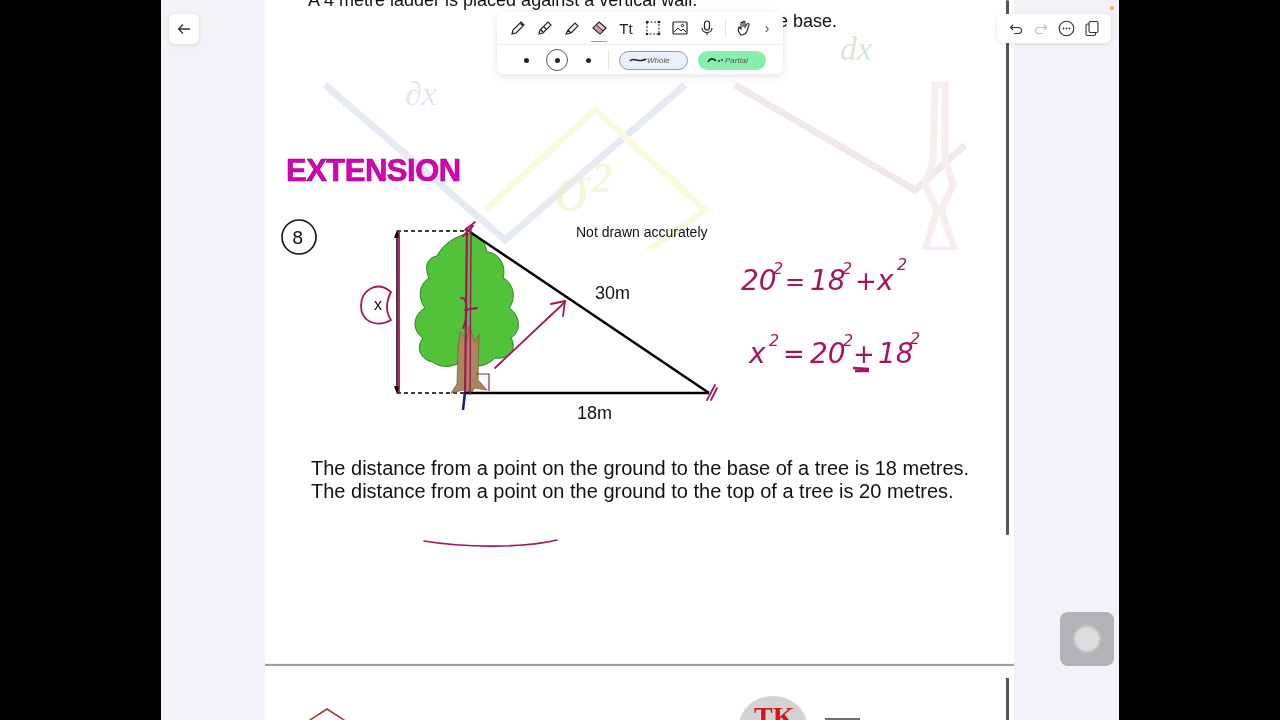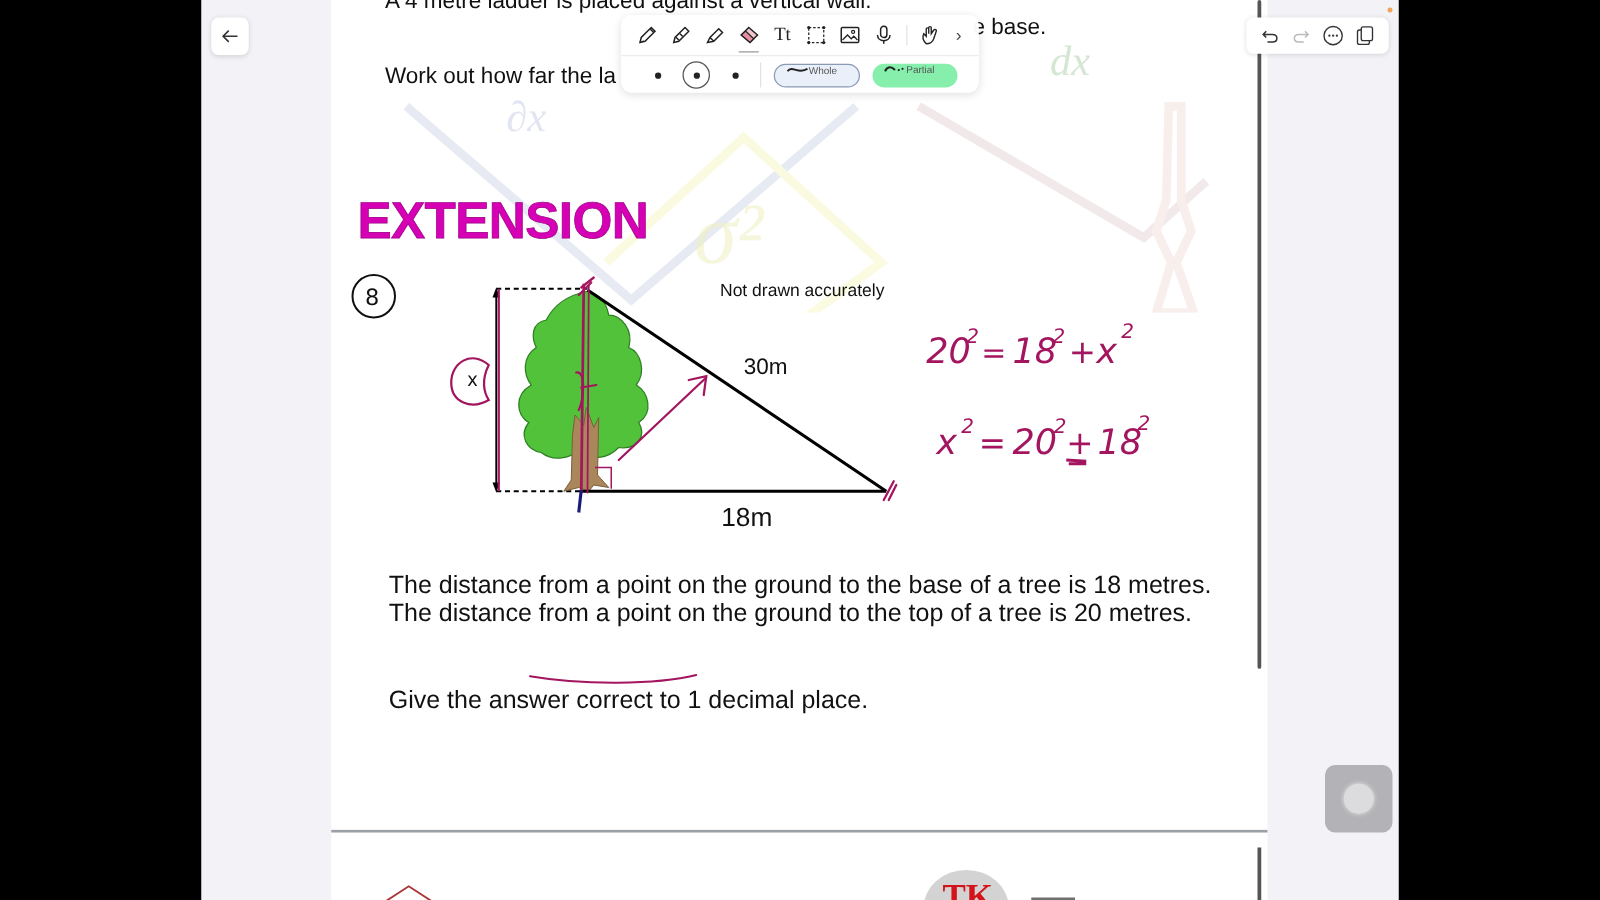--- a/index.html
+++ b/index.html
@@ -8,21 +8,21 @@
 
   .app { position: absolute; left: 161px; top: 0; width: 958px; height: 720px; background: #f3f2f7; overflow: hidden; }
 
   .page { position: absolute; left: 104px; width: 749px; background: #fff; }
   .page-1 { top: -40px; height: 703px; }
   .page-2 { top: 664px; height: 120px; border-top: 2px solid #9aa0a6; }
 
   .watermark { position: absolute; left: 0; top: 0; width: 749px; height: 290px; pointer-events: none; }
 
   .doc-text { position: absolute; font-size: 18px; color: #111; white-space: nowrap; }
-  .ext-title { position: absolute; left: 21px; top: 193px; font-size: 41px; font-weight: bold; color: #d600b5; letter-spacing: -0.5px; -webkit-text-stroke: 0.6px #9c0086; }
+  .ext-title { position: absolute; left: 21px; top: 193px; font-size: 31px; font-weight: bold; color: #d600b5; letter-spacing: -0.5px; -webkit-text-stroke: 0.6px #9c0086; }
 
   .q-text { position: absolute; font-size: 20px; color: #111; white-space: nowrap; }
 
   .diagram { position: absolute; left: 0; top: 0; width: 749px; height: 703px; pointer-events: none; }
 
   .handwriting { position: absolute; left: 0; top: 0; width: 749px; height: 703px; pointer-events: none; }
 
   .scroll-track { position: absolute; left: 845px; top: 0; width: 3px; height: 535px; background: #555; border-radius: 2px; }
   .scroll-track-2 { position: absolute; left: 845px; top: 678px; width: 3px; height: 42px; background: #555; }
 
@@ -32,21 +32,21 @@
   .tb-row1 { position: absolute; left: 0; top: 0; width: 100%; height: 33px; display: flex; align-items: center; padding-left: 10px; gap: 5px; border-bottom: 1px solid #ececec; }
   .tb-row2 { position: absolute; left: 0; top: 34px; width: 100%; height: 28px; display: flex; align-items: center; padding-left: 18px; }
   .tool { width: 22px; height: 22px; display: flex; align-items: center; justify-content: center; position: relative; cursor: pointer; }
   .tool.active::after { content: ""; position: absolute; bottom: -3px; left: 3px; width: 16px; height: 1px; background: #999; }
   .tb-sep { width: 1px; height: 16px; background: #e2e2e2; margin: 0 2px; }
   .chev { font-size: 14px; color: #444; width: 14px; text-align: center; cursor: pointer; }
   .dot-opt { width: 22px; height: 22px; display: flex; align-items: center; justify-content: center; margin-right: 9px; cursor: pointer; border-radius: 50%; }
   .dot-opt.sel { border: 1px solid #555; }
   .dot-opt span { width: 5px; height: 5px; background: #222; border-radius: 50%; display: block; }
   .row2-sep { width: 1px; height: 20px; background: #e2e2e2; margin: 0 10px 0 0; }
-  .pill { height: 19px; border-radius: 10px; display: flex; align-items: flex-start; padding: 0 9px; font-size: 8px; color: #555; gap: 0; cursor: pointer; }
+  .pill { height: 19px; border-radius: 10px; display: flex; align-items: center; padding: 0 9px; font-size: 8px; color: #555; gap: 0; cursor: pointer; font-style: italic; }
   .pill.whole { border: 1px solid #8a9ab5; background: #eaf0fa; margin-right: 10px; width: 69px; }
   .pill.partial { background: #86efac; width: 68px; }
 
   .right-toolbar { position: absolute; left: 836px; top: 14px; width: 114px; height: 29px; background: #fff; border-radius: 6px; box-shadow: 0 1px 4px rgba(0,0,0,0.12); display: flex; align-items: center; justify-content: space-around; padding: 0 6px; }
   .rt-btn { width: 20px; height: 20px; display: flex; align-items: center; justify-content: center; cursor: pointer; }
   .orange-dot { position: absolute; left: 949px; top: 6px; width: 4px; height: 4px; border-radius: 50%; background: #f0a45c; }
 
   .float-btn { position: absolute; left: 899px; top: 612px; width: 54px; height: 54px; background: #a8a8ab; border-radius: 8px; display: flex; align-items: center; justify-content: center; opacity: 0.85; cursor: pointer; }
   .float-btn span { width: 24px; height: 24px; border-radius: 50%; background: #d8d8da; box-shadow: 0 0 4px rgba(255,255,255,0.7); display: block; }
 </style>
@@ -64,21 +64,20 @@
         <path d="M220 250 L330 150 L440 250 L330 330" stroke="#f2f2a8"></path>
         <path d="M670 125 L680 125 L680 200 L688 225 L676 250 L690 290 L660 290 L672 250 L660 225 L668 200 Z" stroke="#ead0cc"></path>
       </g>
       <text x="140" y="145" font-family="Liberation Serif, serif" font-style="italic" font-size="34" fill="#c9d1e6" opacity="0.55">∂x</text>
       <text x="575" y="100" font-family="Liberation Serif, serif" font-style="italic" font-size="34" fill="#c2ddc2" opacity="0.7">dx</text>
       <text x="290" y="250" font-family="Liberation Serif, serif" font-style="italic" font-size="70" fill="#f0f0c0" opacity="0.55">σ²</text>
     </svg>
 
     <div class="doc-text" style="left:43px; top:30px;">A 4 metre ladder is placed against a vertical wall.</div>
     <div class="doc-text" style="left:513px; top:51px;">e base.</div>
-    <div class="doc-text" style="left:43px; top:90px;">Work out how far the la</div>
 
     <div class="ext-title">EXTENSION</div>
 
     <svg class="diagram" viewBox="0 0 749 703">
 
       <line x1="132" y1="271" x2="205" y2="271" stroke="#000" stroke-width="1.5" stroke-dasharray="4,3"></line>
       <line x1="132" y1="433" x2="200" y2="433" stroke="#000" stroke-width="1.5" stroke-dasharray="4,3"></line>
 
       <line x1="132" y1="274" x2="132" y2="430" stroke="#000" stroke-width="1.5"></line>
       <polygon points="129,278 132,270 135,278" fill="#000"></polygon>
@@ -89,21 +88,21 @@
       <path d="M193 388 L195 372 L202 380 L204 366 L210 382 L214 374 L213 420 L222 430 L210 428 L206 433 L198 430 L186 433 L192 424 Z" fill="#a9875a" stroke="#7a5f3c" stroke-width="0.8"></path>
 
       <line x1="205" y1="272" x2="444" y2="433" stroke="#000" stroke-width="2.5"></line>
       <line x1="200" y1="433" x2="444" y2="433" stroke="#000" stroke-width="2.5"></line>
 
       <polyline points="211,414 224,414 224,431" fill="none" stroke="#a3165f" stroke-width="1.2"></polyline>
     </svg>
 
     <div class="q-text" style="left:311px; top:264px; font-size:14px;">Not drawn accurately</div>
     <div class="q-text" style="left:330px; top:323px; font-size:18px;">30m</div>
-    <div class="q-text" style="left:312px; top:443px; font-size:21px;">18m</div>
+    <div class="q-text" style="left:312px; top:443px; font-size:18px;">18m</div>
     <div class="q-text" style="left:109px; top:336px; font-size:16px;">x</div>
 
     <svg class="handwriting" viewBox="0 0 749 703">
       <g fill="none" stroke="#a3165f" stroke-width="1.8" stroke-linecap="round">
 
         <ellipse cx="34" cy="277" rx="17" ry="17" stroke="#111" stroke-width="1.6"></ellipse>
 
         <path d="M126 332 C112 320 96 330 96 346 C96 362 112 368 126 360 C122 354 120 344 126 332"></path>
 
         <line x1="134" y1="272" x2="134" y2="432"></line>
@@ -140,21 +139,20 @@
         <text x="588" y="403" font-size="26">+</text>
         <text x="613" y="403" font-size="28">18</text>
         <text x="645" y="384" font-size="16">2</text>
       </g>
       <path d="M588 408 L604 409 M590 411 L604 411" stroke="#a3165f" stroke-width="2.5"></path>
       <text x="27" y="284" font-family="DejaVu Sans, sans-serif" font-size="18" fill="#111">8</text>
     </svg>
 
     <div class="q-text" style="left:46px; top:497px;">The distance from a point on the ground to the base of a tree is 18 metres.</div>
     <div class="q-text" style="left:46px; top:520px;">The distance from a point on the ground to the top of a tree is 20 metres.</div>
-    <div class="q-text" style="left:46px; top:589px;">Give the answer correct to 1 decimal place.</div>
   </div>
 
   <div class="page page-2">
     <svg width="749" height="60">
       <path d="M42 56 L62 43 L82 56" fill="none" stroke="#a33" stroke-width="1.5"></path>
       <ellipse cx="508" cy="60" rx="34" ry="30" fill="#d3d3d3"></ellipse>
       <text x="489" y="60" font-family="Liberation Serif, serif" font-weight="bold" font-size="28" fill="#d4141b">TK</text>
       <rect x="560" y="52" width="35" height="6" fill="#333" opacity="0.7"></rect>
     </svg>
   </div>
@@ -185,21 +183,21 @@
             <path d="M3 15 L5 11 L12 4 L15 7 L8 14 Z M5 11 L8 14" fill="none" stroke="#222" stroke-width="1.2"></path>
           </svg>
       </div>
       <div class="tool active">
         <svg width="18" height="18" viewBox="0 0 18 18">
             <path d="M9 3 L16 9 L10 15 L3 9 Z" fill="#f3c6cf" stroke="#222" stroke-width="1.2"></path>
             <path d="M3 9 L6.5 5.8 L13 12 L10 15 Z" fill="#e58fa0" stroke="#222" stroke-width="1"></path>
           </svg>
       </div>
       <div class="tool">
-        <span style="font-family:Liberation Serif, serif; font-size:15px; color:#222;">Tt</span>
+        <span style="font-family:Liberation Sans, sans-serif; font-size:15px; color:#222;">Tt</span>
       </div>
       <div class="tool">
         <svg width="18" height="18" viewBox="0 0 18 18">
             <rect x="3" y="3" width="12" height="12" fill="none" stroke="#222" stroke-width="1" stroke-dasharray="2,1.5"></rect>
             <circle cx="3" cy="3" r="1.3" fill="#222"></circle>
             <circle cx="15" cy="3" r="1.3" fill="#222"></circle>
             <circle cx="3" cy="15" r="1.3" fill="#222"></circle>
             <circle cx="15" cy="15" r="1.3" fill="#222"></circle>
           </svg>
       </div>

